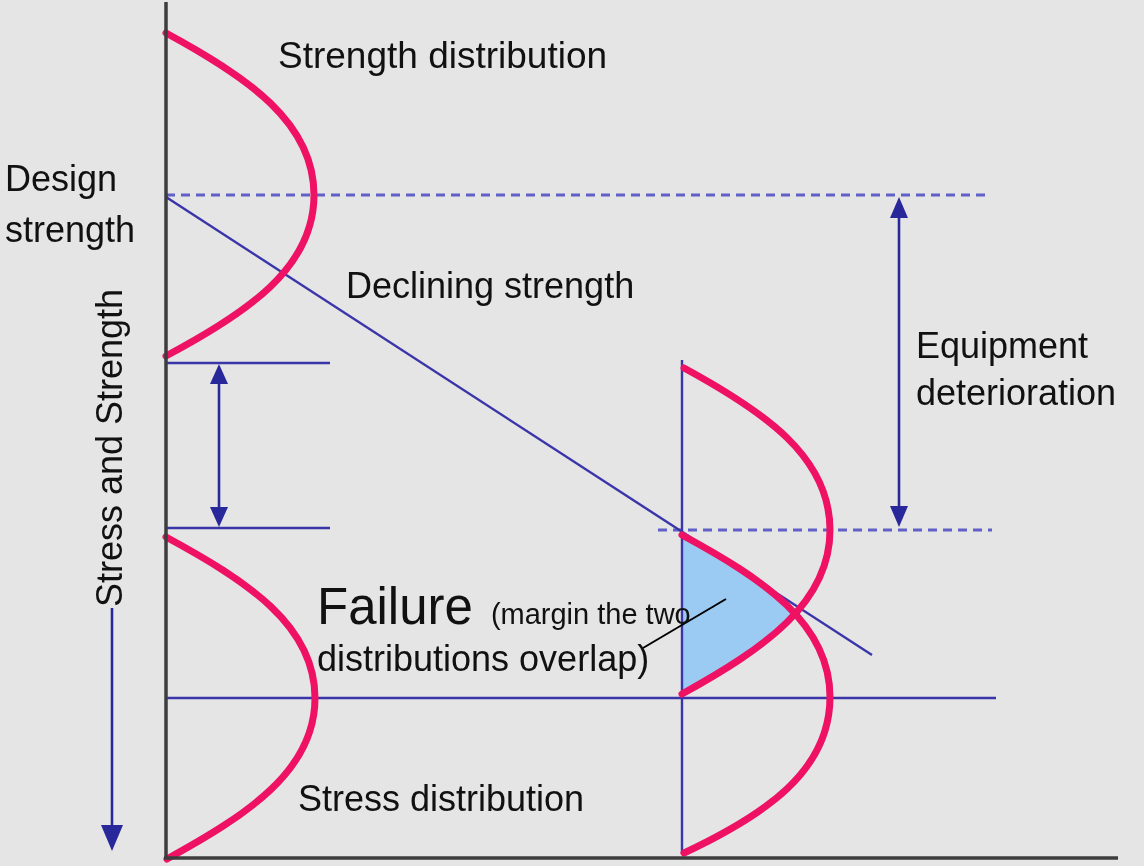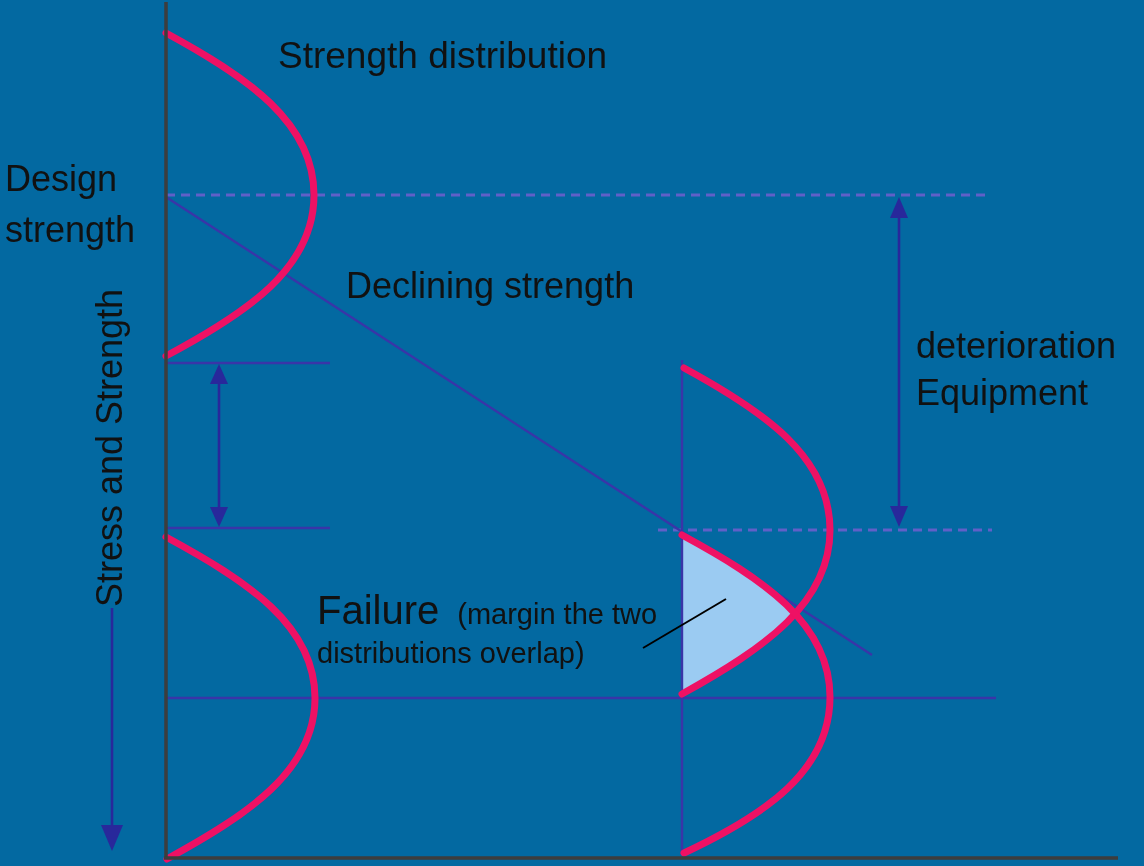--- a/index.html
+++ b/index.html
@@ -8,44 +8,44 @@
     --blue-dash:#6060c8;
     --navy-arrow:#28289b;
     --fill-blue:#9bcbf2;
     --axis-gray:#3d3d3d;
     --text-black:#111111;
   }
   html,body{margin:0;padding:0;background:#ffffff;}
   .stage{
     position:relative;
     width:1144px;height:866px;
-    background:#0369a1;
+    background:#e5e5e5;
     font-family:"Liberation Sans", sans-serif;
     color:var(--text-black);
     overflow:hidden;
   }
   .stage svg{position:absolute;left:0;top:0;}
   .axis{stroke:var(--axis-gray);stroke-width:3.5;fill:none;}
   .thinblue{stroke:var(--blue-line);stroke-width:2.4;fill:none;}
   .dashed{stroke:var(--blue-dash);stroke-width:3;fill:none;stroke-dasharray:9 6;}
   .bell{stroke:var(--pink);stroke-width:7;fill:none;stroke-linecap:round;}
   .region{fill:var(--fill-blue);stroke:none;}
   .arrowline{stroke:var(--navy-arrow);stroke-width:2.6;fill:none;}
   .arrowhead{fill:var(--navy-arrow);stroke:none;}
   .leader{stroke:#000000;stroke-width:2;fill:none;}
   .lbl{position:absolute;white-space:nowrap;line-height:1.0;}
   .lbl-big{font-size:36px;}
   .lbl-title{font-size:37px;}
   .two-line{line-height:1.42;}
   .eq-two-line{line-height:1.31;}
   .failure-wrap{position:absolute;left:317px;top:581px;}
   .failure-row{display:flex;align-items:baseline;gap:18px;}
-  .failure-main{font-size:40px;line-height:1;margin-top:9px;}
+  .failure-main{font-size:51px;line-height:1;}
   .failure-note{font-size:29px;line-height:1;}
-  .failure-note2{font-size:29px;line-height:1;margin-top:9px;}
+  .failure-note2{font-size:36px;line-height:1;margin-top:9px;}
   .yaxis-label{
     position:absolute;left:-50px;top:427px;width:320px;
     text-align:center;font-size:36px;
     transform:rotate(-90deg);transform-origin:center center;
   }
 </style>
 </head>
 <body>
 
 <div class="stage">
@@ -95,28 +95,29 @@
 
   <div class="lbl lbl-big two-line" style="left:5px;top:153px;">
     <div>Design</div>
     <div>strength</div>
   </div>
 
   <div class="lbl lbl-big" style="left:346px;top:268px;">Declining strength</div>
 
 
   <div class="lbl lbl-big eq-two-line" style="left:916px;top:322px;">
+    <div>Equipment</div>
     <div>deterioration</div>
-    <div>Equipment</div>
   </div>
 
   <div class="failure-wrap">
     <div class="failure-row">
       <span class="failure-main">Failure</span>
       <span class="failure-note">(margin the two</span>
     </div>
     <div class="failure-note2">distributions overlap)</div>
   </div>
 
+  <div class="lbl lbl-big" style="left:298px;top:781px;">Stress distribution</div>
 
   <div class="yaxis-label">Stress and Strength</div>
 
 </div>
 
 </body></html>

